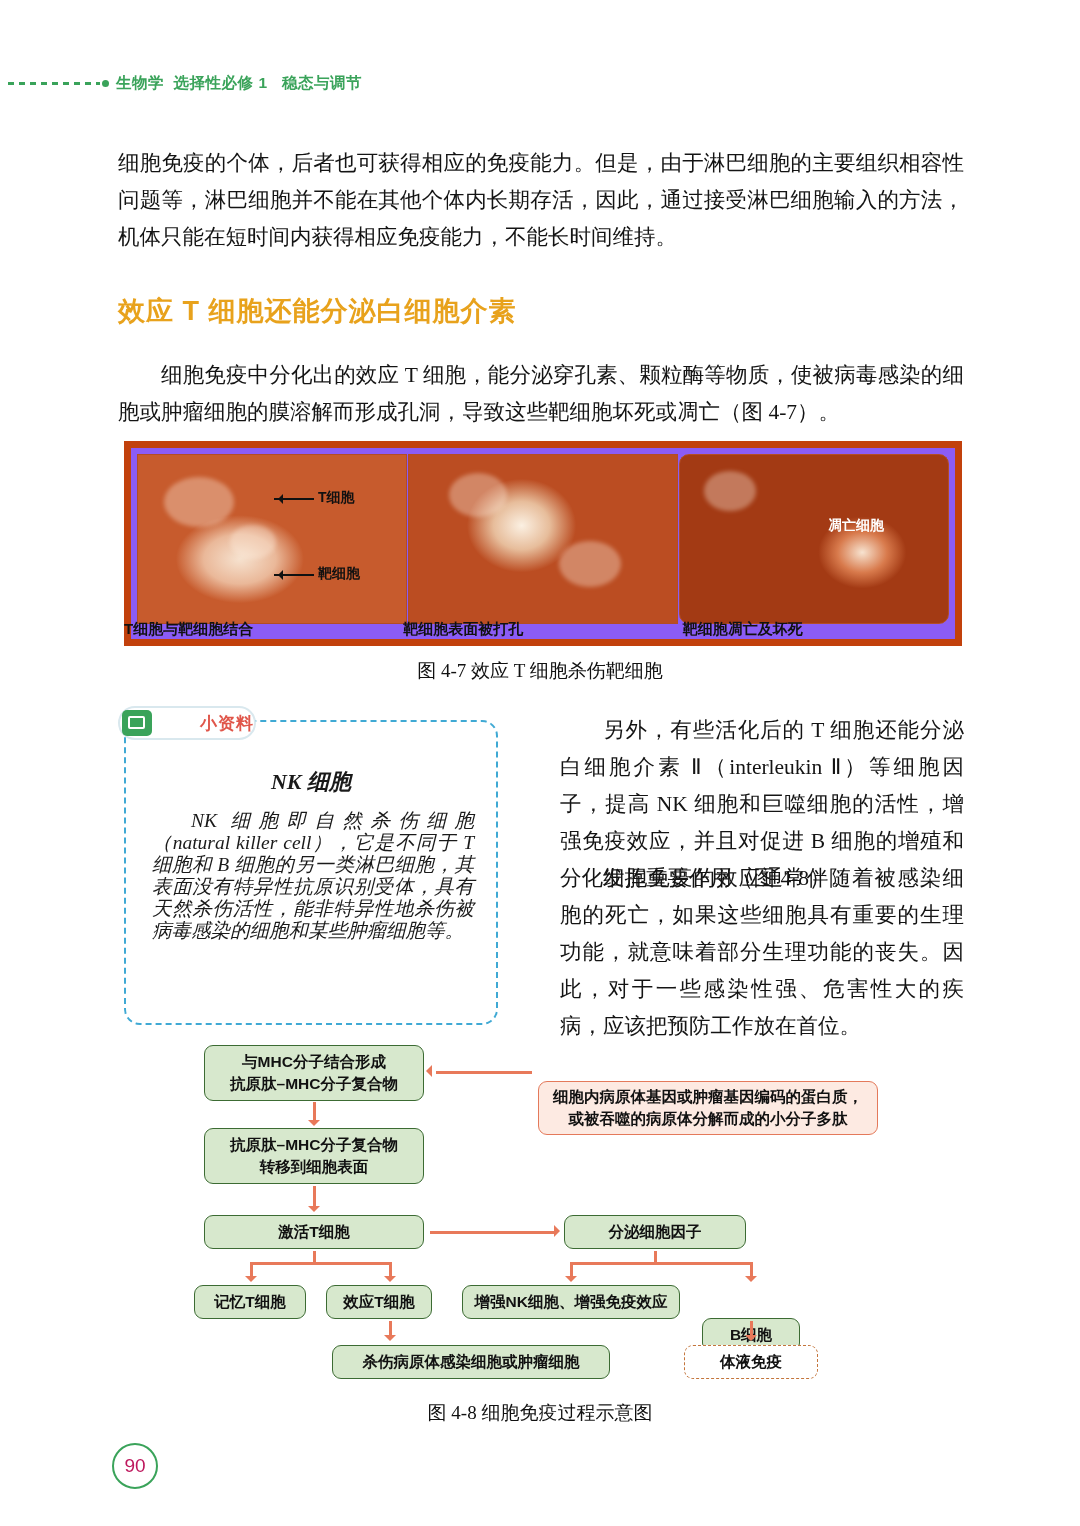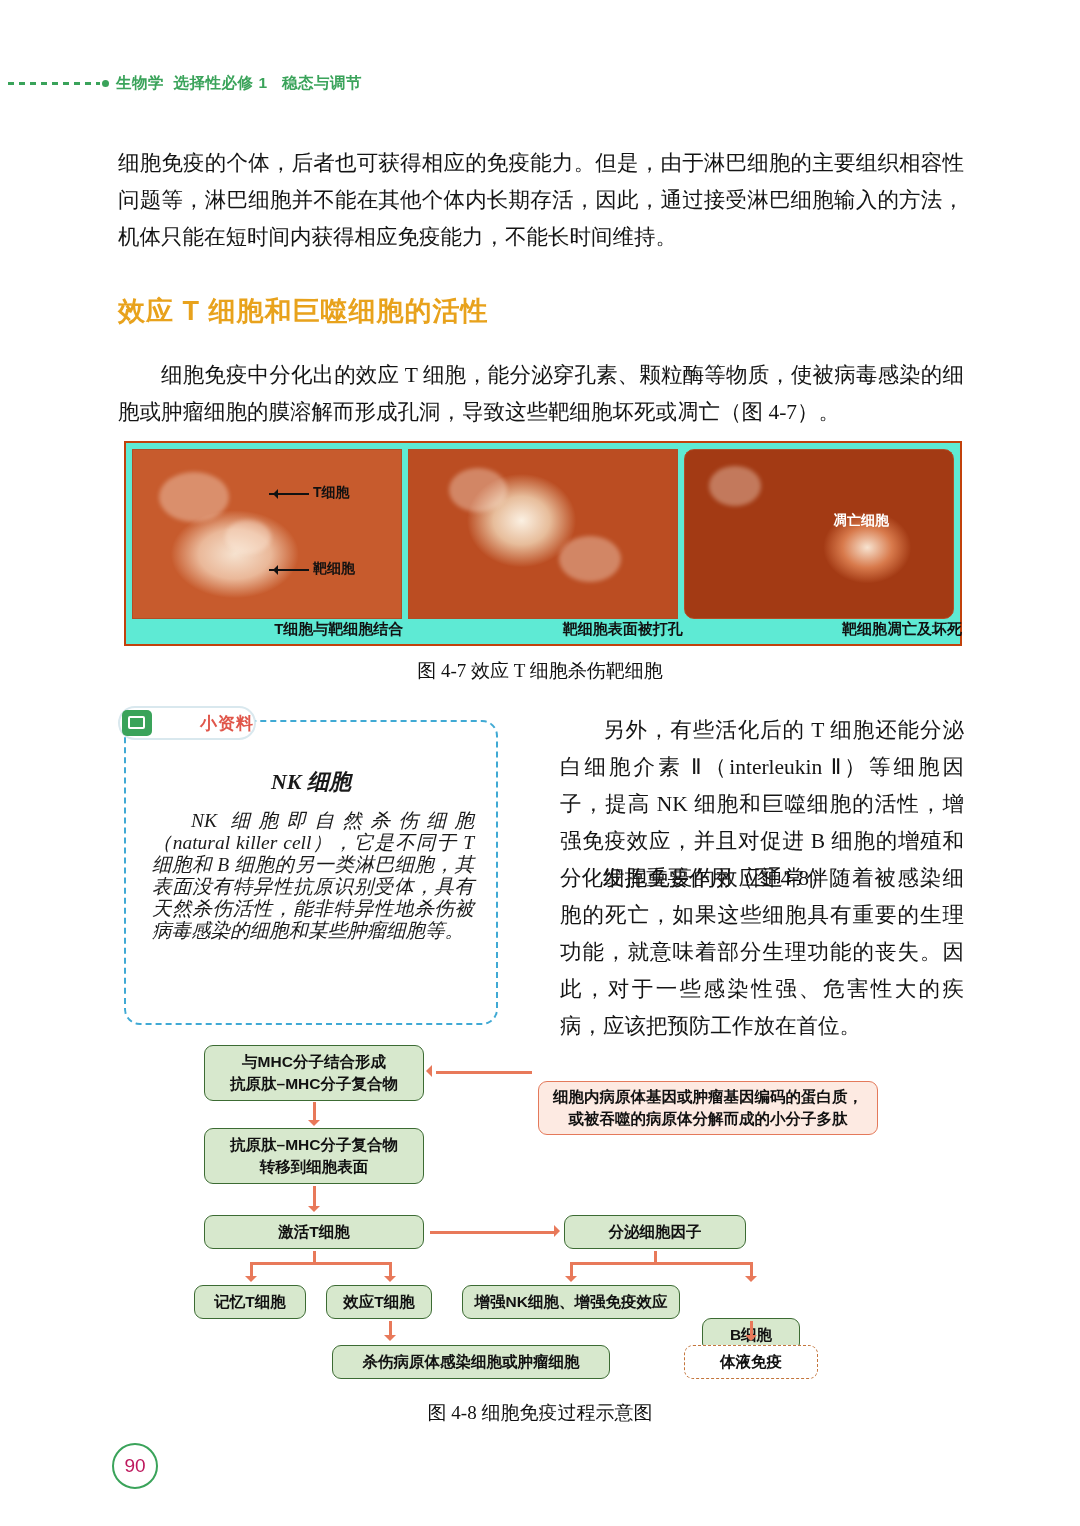--- a/index.html
+++ b/index.html
@@ -89,22 +89,22 @@
     width: 846px;
   }
 
   
   .fig47 {
     position: absolute;
     left: 124px;
     top: 441px;
     width: 838px;
     height: 205px;
-    background: #5eead4;
-    border: 2px solid #c2410c;
+    background: #8b5cf6;
+    border: 7px solid #c2410c;
     box-sizing: border-box;
     display: flex;
     justify-content: space-between;
     padding: 6px;
   }
   .micro {
     width: 268px;
     height: 168px;
     position: relative;
     overflow: hidden;
@@ -167,21 +167,21 @@
   }
   .caps {
     position: absolute;
     top: 620px;
     left: 124px;
     width: 838px;
     display: flex;
   }
   .caps span {
     flex: 1;
-    text-align: right;
+    text-align: left;
     font-family: "Liberation Sans", sans-serif;
     font-size: 15px;
     font-weight: bold;
     color: #111;
   }
   .figcap {
     position: absolute;
     width: 100%;
     text-align: center;
     font-size: 19px;
@@ -352,21 +352,21 @@
 <div class="page">
 
   <div class="runhead">
     <div class="dots"></div>
     <div class="dot"></div>
     <div class="rh-text">生物学  选择性必修 1   稳态与调节</div>
   </div>
 
   <div class="para p1">细胞免疫的个体，后者也可获得相应的免疫能力。但是，由于淋巴细胞的主要组织相容性问题等，淋巴细胞并不能在其他个体内长期存活，因此，通过接受淋巴细胞输入的方法，机体只能在短时间内获得相应免疫能力，不能长时间维持。</div>
 
-  <div class="h2">效应 T 细胞和巨噬细胞的活性</div>
+  <div class="h2">效应 T 细胞还能分泌白细胞介素</div>
 
   <div class="para p2 indent">细胞免疫中分化出的效应 T 细胞，能分泌穿孔素、颗粒酶等物质，使被病毒感染的细胞或肿瘤细胞的膜溶解而形成孔洞，导致这些靶细胞坏死或凋亡（图 4-7）。</div>
 
   <div class="fig47">
     <div class="micro m1">
       <div class="m-blob" style="left:26px;top:22px;width:70px;height:50px;"></div>
       <div class="m-blob" style="left:92px;top:70px;width:46px;height:34px;"></div>
       <span class="arrow-lbl" style="left:180px;top:34px;">T细胞</span>
       <span class="arrow-line" style="left:136px;top:43px;width:40px;"></span>
       <span class="arrow-lbl" style="left:180px;top:110px;">靶细胞</span>

